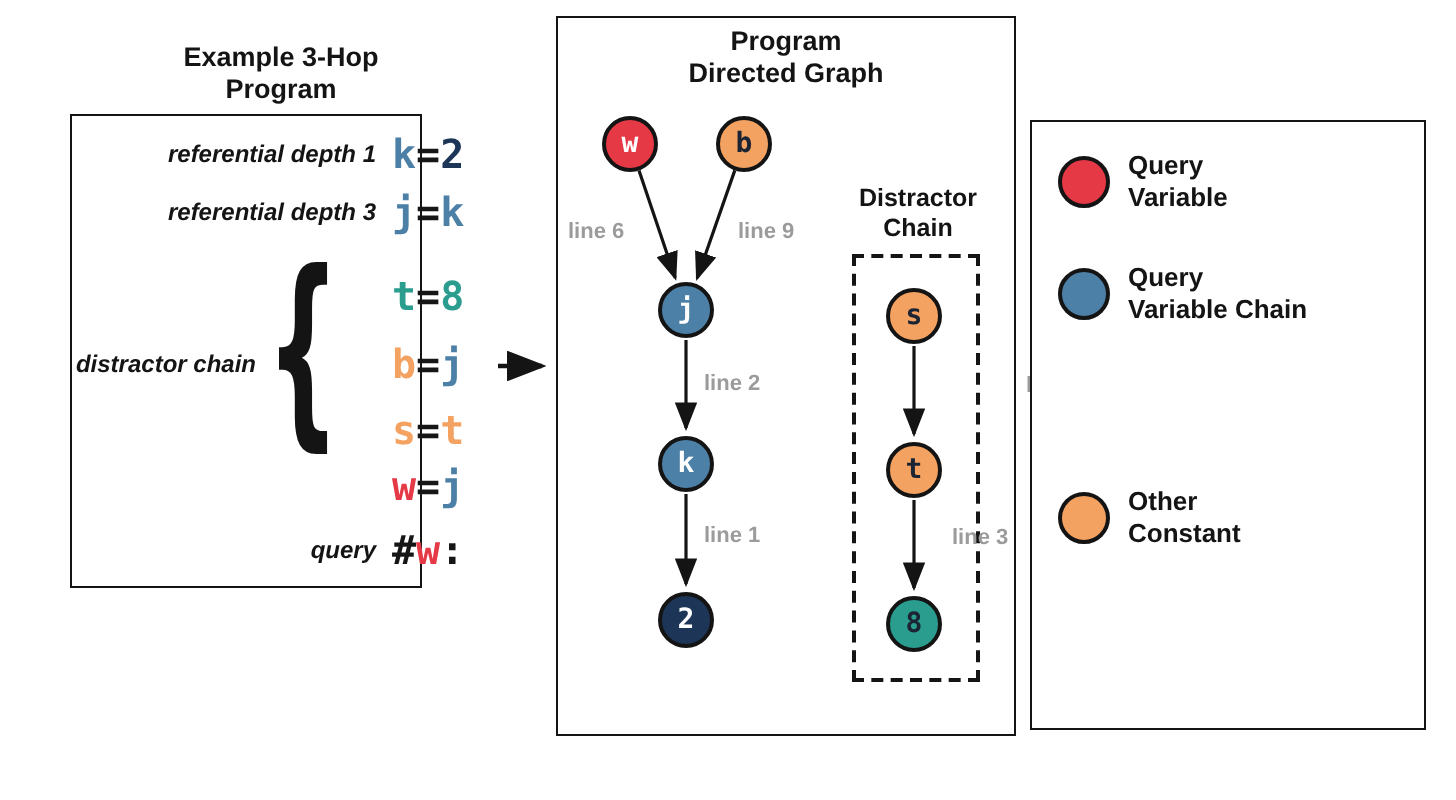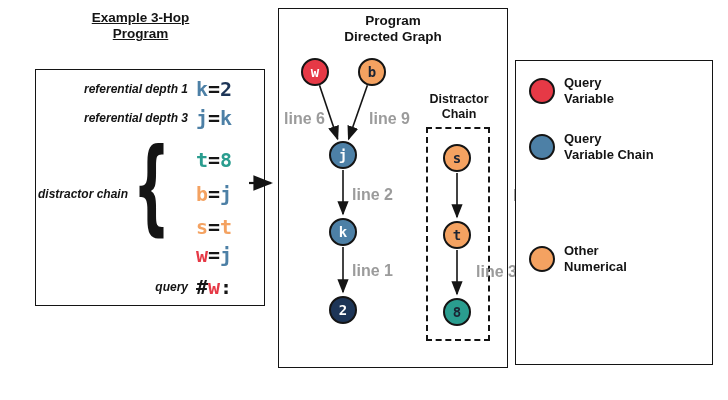--- a/index.html
+++ b/index.html
@@ -16,45 +16,45 @@
           font-style:italic;font-weight:bold;font-size:12px;}
   .pcode{position:absolute;left:160px;font-family:"DejaVu Sans Mono",monospace;
          font-weight:bold;font-size:20px;letter-spacing:0;}
   .c-red{color:var(--red);} .c-blue{color:var(--blue);} .c-navy{color:var(--navy);}
   .c-orange{color:var(--orange);} .c-teal{color:var(--teal);} .c-dark{color:var(--dark);}
   .brace{position:absolute;font-family:"DejaVu Sans",sans-serif;font-weight:bold;
          font-size:104px;line-height:100px;transform:scaleX(.5);transform-origin:left center;color:#141414;}
   
   .overlay{position:absolute;left:0;top:0;pointer-events:none;}
   .edge{stroke:#141414;stroke-width:1.6;}
-  .edge-label{position:absolute;font-size:16px;font-weight:bold;color:var(--gray);}
+  .edge-label{position:absolute;font-size:11px;font-weight:bold;color:var(--gray);}
   .node{position:absolute;width:28px;height:28px;border-radius:50%;border:2px solid #141414;
         box-sizing:border-box;display:flex;align-items:center;justify-content:center;
         font-family:"DejaVu Sans Mono",monospace;font-weight:bold;font-size:14px;}
   .bg-red{background:var(--red);color:#fff;}
   .bg-blue{background:var(--blue);color:#fff;}
   .bg-navy{background:var(--navy);color:#fff;}
   .bg-orange{background:var(--orange);color:#1b2433;}
   .bg-teal{background:var(--teal);color:#1b2433;}
   
   .legend-item{position:absolute;left:0;width:100%;height:40px;}
   .dot{position:absolute;left:13px;top:7px;width:26px;height:26px;border-radius:50%;
        border:2px solid #141414;box-sizing:border-box;}
   .legend-label{position:absolute;left:48px;top:4px;font-weight:bold;font-size:13px;line-height:1.2;}
   .sub-title{font-weight:bold;font-size:12.5px;text-align:center;line-height:1.2;}
 </style>
 </head>
 <body>
 
 <div id="canvas">
 
-  <div class="abs panel-title ml" style="left:35px;top:10px;width:211px;text-decoration:underline;">Example 3-Hop
+  <div class="abs panel-title ml" style="left:35px;top:21px;width:211px;">Example 3-Hop
 Program</div>
 
-  <div class="box" style="left:35px;top:69px;width:230px;height:237px;">
+  <div class="box" style="left:35px;top:57px;width:176px;height:237px;">
 
     <div class="prow" style="top:9px;left:0;width:211px;">
       <span class="plabel">referential depth 1</span>
       <span class="pcode"><span class="c-blue">k</span><span class="c-dark">=</span><span class="c-navy">2</span></span>
     </div>
 
     <div class="prow" style="top:38px;left:0;width:211px;">
       <span class="plabel">referential depth 3</span>
       <span class="pcode"><span class="c-blue">j</span><span class="c-dark">=</span><span class="c-blue">k</span></span>
     </div>
@@ -130,17 +130,17 @@
 Variable</span>
     </div>
     <div class="legend-item" style="top:66px;">
       <span class="dot" style="background:var(--blue);"></span>
       <span class="legend-label ml">Query
 Variable Chain</span>
     </div>
     <div class="legend-item" style="top:178px;">
       <span class="dot" style="background:var(--orange);"></span>
       <span class="legend-label ml">Other
-Numerical</span>
+Constant</span>
     </div>
   </div>
 
 </div>
 
 </body></html>

